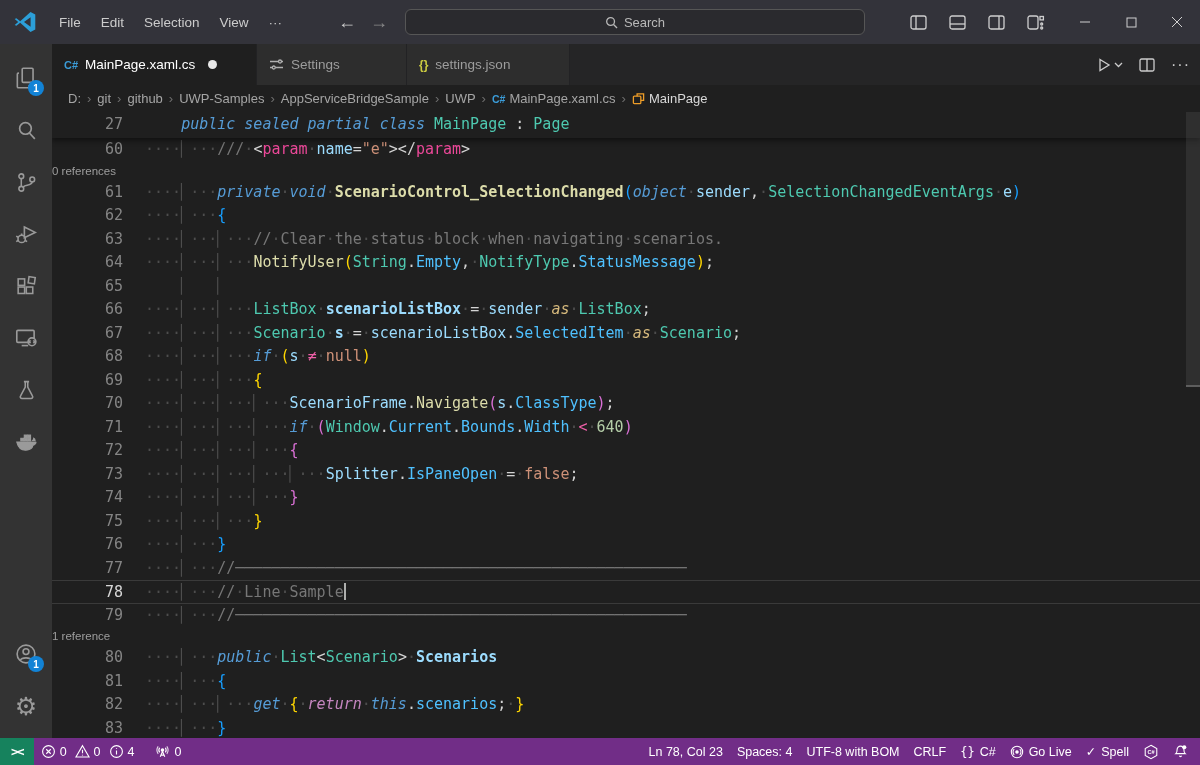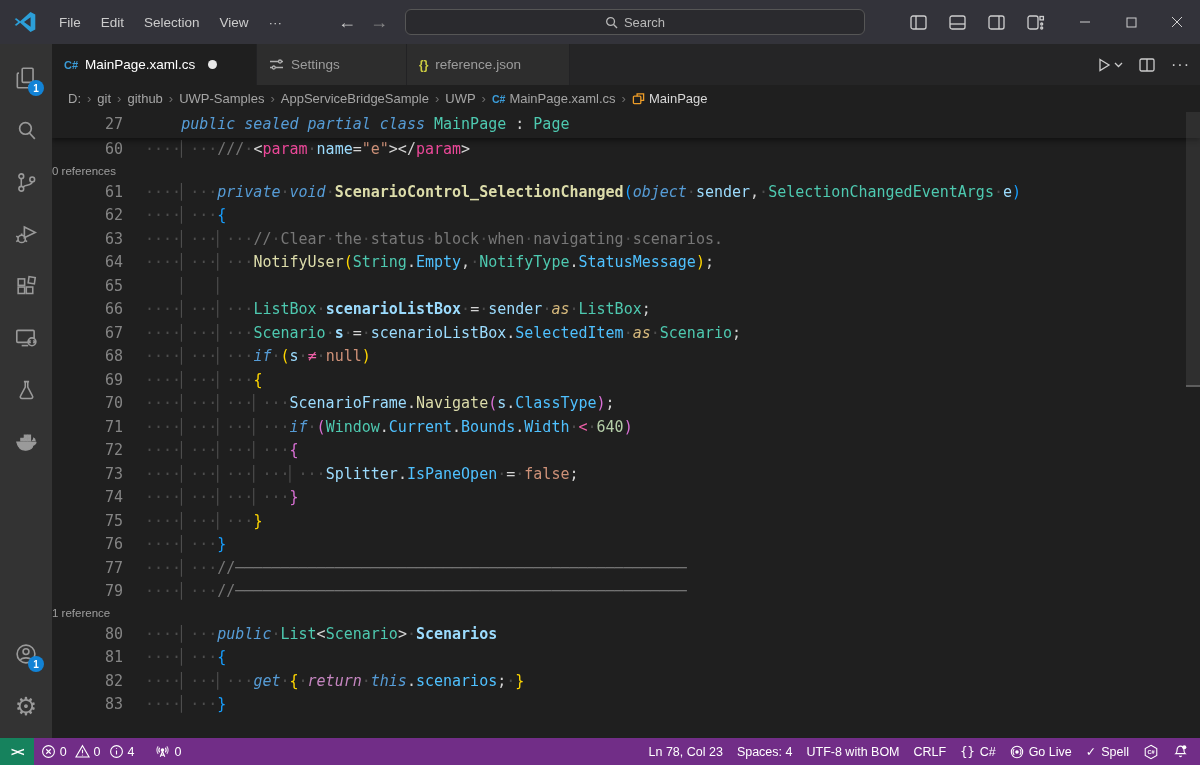--- a/index.html
+++ b/index.html
@@ -262,21 +262,21 @@
           <svg width="15" height="13" viewBox="0 0 15 13" fill="none" stroke="#b0b0b0" stroke-width="1.3">
               <path d="M1 3.5 h9 M12.5 3.5 h1.5"></path>
               <circle cx="11" cy="3.5" r="1.5"></circle>
               <path d="M1 9.5 h2 M6.5 9.5 h7.5"></path>
               <circle cx="4.8" cy="9.5" r="1.5"></circle>
             </svg>
           <span>Settings</span>
         </div>
         <div class="tab" style="width:163px">
           <span class="ficon" style="color:#cbcb41; font-size:12px">{}</span>
-          <span>reference.json</span>
+          <span>settings.json</span>
         </div>
         <div class="tab-actions">
           <span style="display:flex;align-items:center;gap:3px">
             <svg width="14" height="14" viewBox="0 0 14 14" fill="none" stroke="#cccccc" stroke-width="1.3">
                 <path d="M3 1.5 L12 7 L3 12.5 Z"></path>
               </svg>
             <svg width="9" height="6" viewBox="0 0 9 6" fill="none" stroke="#cccccc" stroke-width="1.3">
                 <path d="M1 1 L4.5 4.5 L8 1"></path>
               </svg>
           </span>
@@ -328,20 +328,21 @@
             <div class="code-row"><div class="gutter">68</div><div class="code-text"><span class="tk-ws">····▏···▏···</span><span class="tk-kw">if</span><span class="tk-ws">·</span><span class="tk-pg">(</span><span class="tk-var">s</span><span class="tk-ws">·</span><span class="tk-pk">≠</span><span class="tk-ws">·</span><span class="tk-lit">null</span><span class="tk-pg">)</span></div></div>
             <div class="code-row"><div class="gutter">69</div><div class="code-text"><span class="tk-ws">····▏···▏···</span><span class="tk-pg">{</span></div></div>
             <div class="code-row"><div class="gutter">70</div><div class="code-text"><span class="tk-ws">····▏···▏···▏···</span><span class="tk-var">ScenarioFrame</span><span class="tk-op">.</span><span class="tk-fn">Navigate</span><span class="tk-po">(</span><span class="tk-var">s</span><span class="tk-op">.</span><span class="tk-prop">ClassType</span><span class="tk-po">)</span><span class="tk-op">;</span></div></div>
             <div class="code-row"><div class="gutter">71</div><div class="code-text"><span class="tk-ws">····▏···▏···▏···</span><span class="tk-kw">if</span><span class="tk-ws">·</span><span class="tk-po">(</span><span class="tk-ty">Window</span><span class="tk-op">.</span><span class="tk-prop">Current</span><span class="tk-op">.</span><span class="tk-prop">Bounds</span><span class="tk-op">.</span><span class="tk-prop">Width</span><span class="tk-ws">·</span><span class="tk-pk">&lt;</span><span class="tk-ws">·</span><span class="tk-num">640</span><span class="tk-po">)</span></div></div>
             <div class="code-row"><div class="gutter">72</div><div class="code-text"><span class="tk-ws">····▏···▏···▏···</span><span class="tk-po">{</span></div></div>
             <div class="code-row"><div class="gutter">73</div><div class="code-text"><span class="tk-ws">····▏···▏···▏···▏···</span><span class="tk-var">Splitter</span><span class="tk-op">.</span><span class="tk-prop">IsPaneOpen</span><span class="tk-ws">·</span><span class="tk-op">=</span><span class="tk-ws">·</span><span class="tk-lit">false</span><span class="tk-op">;</span></div></div>
             <div class="code-row"><div class="gutter">74</div><div class="code-text"><span class="tk-ws">····▏···▏···▏···</span><span class="tk-po">}</span></div></div>
             <div class="code-row"><div class="gutter">75</div><div class="code-text"><span class="tk-ws">····▏···▏···</span><span class="tk-pg">}</span></div></div>
             <div class="code-row"><div class="gutter">76</div><div class="code-text"><span class="tk-ws">····▏···</span><span class="tk-pb">}</span></div></div>
             <div class="code-row"><div class="gutter">77</div><div class="code-text"><span class="tk-ws">····▏···</span><span class="tk-cm">//</span><span class="tk-cm">──────────────────────────────────────────────────</span></div></div>
+            <div class="code-row current"><div class="gutter">78</div><div class="code-text"><span class="tk-ws">····▏···</span><span class="tk-cm">//</span><span class="tk-ws">·</span><span class="tk-cm">Line</span><span class="tk-ws">·</span><span class="tk-cm">Sample</span><span class="cursor"></span></div></div>
             <div class="code-row"><div class="gutter">79</div><div class="code-text"><span class="tk-ws">····▏···</span><span class="tk-cm">//</span><span class="tk-cm">──────────────────────────────────────────────────</span></div></div>
             <div class="codelens">1 reference</div>
             <div class="code-row"><div class="gutter">80</div><div class="code-text"><span class="tk-ws">····▏···</span><span class="tk-kw">public</span><span class="tk-ws">·</span><span class="tk-ty">List</span><span class="tk-op">&lt;</span><span class="tk-ty">Scenario</span><span class="tk-op">&gt;</span><span class="tk-ws">·</span><span class="tk-varb">Scenarios</span></div></div>
             <div class="code-row"><div class="gutter">81</div><div class="code-text"><span class="tk-ws">····▏···</span><span class="tk-pb">{</span></div></div>
             <div class="code-row"><div class="gutter">82</div><div class="code-text"><span class="tk-ws">····▏···▏···</span><span class="tk-kw">get</span><span class="tk-ws">·</span><span class="tk-pg">{</span><span class="tk-ws">·</span><span class="tk-ctl">return</span><span class="tk-ws">·</span><span class="tk-kw">this</span><span class="tk-op">.</span><span class="tk-prop">scenarios</span><span class="tk-op">;</span><span class="tk-ws">·</span><span class="tk-pg">}</span></div></div>
             <div class="code-row"><div class="gutter">83</div><div class="code-text"><span class="tk-ws">····▏···</span><span class="tk-pb">}</span></div></div>
           </div>
         <div class="scrollbar">
           <div class="scroll-thumb"></div>
         </div>

